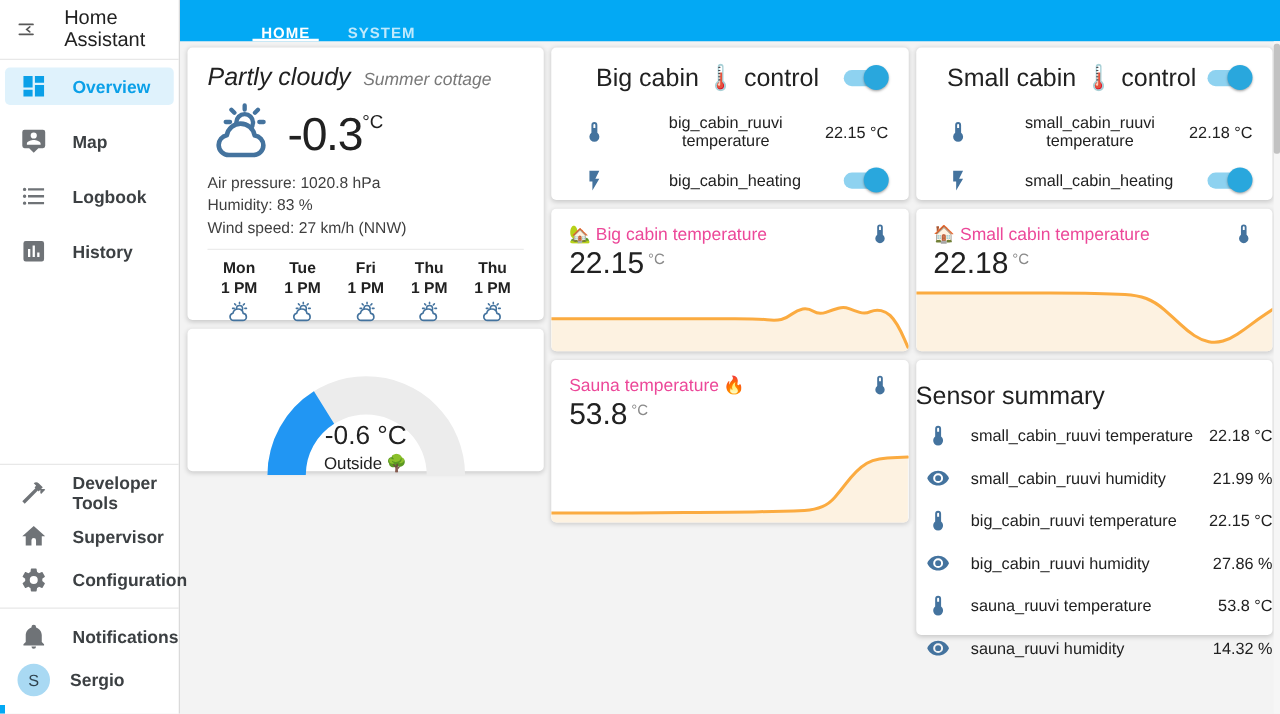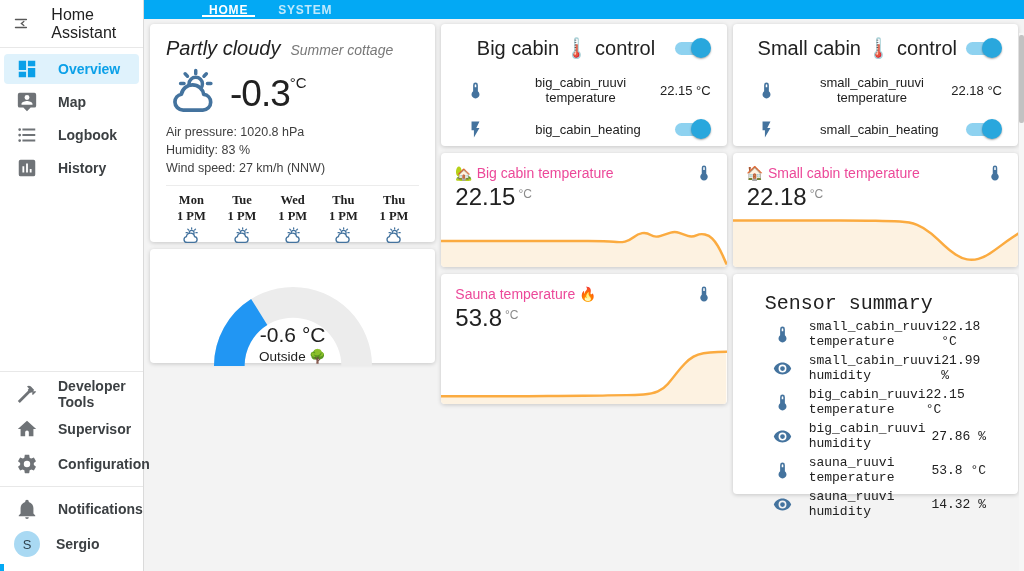--- a/index.html
+++ b/index.html
@@ -7,57 +7,57 @@
   body {
     font-family: "Liberation Sans", "DejaVu Sans", sans-serif;
     background:#f3f3f3; overflow:hidden; position:relative; color:#212121;
   }
   .app { display:flex; height:100%; }
 
   
   .sidebar { width:144px; background:#fff; border-right:1px solid #dadada; display:flex; flex-direction:column; flex:none; }
   .sb-header { height:48px; display:flex; align-items:center; padding-left:13px; gap:21px; border-bottom:1px solid #e8e8e8; flex:none; }
   .sb-title { font-size:16px; color:#212121; }
-  .sb-nav { padding:6px 4px 2px 4px; display:flex; flex-direction:column; gap:3px; }
+  .sb-nav { padding:6px 4px 2px 4px; display:flex; flex-direction:column; gap:14px; }
   .sb-item { height:30px; display:flex; align-items:center; padding-left:12px; gap:20px; border-radius:4px; cursor:pointer; }
   .sb-item .sb-icon { width:22px; height:22px; fill:#6f7377; flex:none; }
   .sb-item .sb-label { font-size:14px; font-weight:bold; color:#3c4043; }
   .sb-item.active { background:#dff2fc; }
   .sb-item.active .sb-icon { fill:#0ba0e8; }
   .sb-item.active .sb-label { color:#0ba0e8; }
   .sb-spacer { flex:1; }
   .sb-section { border-top:1px solid #e8e8e8; padding:7px 4px; display:flex; flex-direction:column; gap:5px; }
   .sb-section.last { padding-bottom:12px; }
   .avatar { width:26px; height:26px; border-radius:50%; background:#a9d9f3; color:#30434f;
             display:flex; align-items:center; justify-content:center; font-size:13px; flex:none; margin-left:-2px; }
 
   
   .main { flex:1; display:flex; flex-direction:column; min-width:0; }
-  .appbar { height:19px; background:#03a9f4; display:flex; align-items:center; padding-left:50px; flex:none; }
+  .appbar { height:33px; background:#03a9f4; display:flex; align-items:flex-end; padding-left:50px; flex:none; }
   .tab { display:flex; align-items:center; padding:0 15px; font-size:12px; font-weight:bold;
          letter-spacing:.8px; color:rgba(255,255,255,.75); position:relative; cursor:pointer; }
   .tab.active { color:#fff; }
   .tab.active::after { content:""; position:absolute; left:8px; right:8px; bottom:0; height:2px; background:#fff; }
 
   
   .content { flex:1; padding:5px 6px 0 6px; display:grid; grid-template-columns:1fr 1fr 1fr; gap:6px; align-items:start; }
   .col { display:flex; flex-direction:column; gap:7px; min-width:0; }
   .card { background:#fff; border-radius:4px; box-shadow:0 1px 4px rgba(0,0,0,.18); position:relative; }
 
   
   .weather-card { height:218px; padding:13px 16px 10px 16px; }
   .w-titlerow { display:flex; align-items:baseline; gap:10px;font-style:italic; }
   .w-state { font-size:20px; }
   .w-loc { font-size:14px; color:#797979; }
   .w-main { display:flex; align-items:center; gap:8px; margin-top:8px; }
   .w-icon { width:56px; height:52px; }
   .w-temp { font-size:37px; letter-spacing:-1px; }
   .w-temp-unit { font-size:15px; vertical-align:18px; letter-spacing:0; }
   .w-attrs { font-size:12.5px; color:#3f3f3f; line-height:1.42; margin-top:4px; }
-  .forecast { display:flex; margin-top:8px; border-top:1px solid #ececec; padding-top:7px;font-family:Liberation Serif, serif; }
+  .forecast { display:flex; margin-top:8px; border-top:1px solid #ececec; padding-top:7px; }
   .f-cell { flex:1; display:flex; flex-direction:column; align-items:center; gap:1px; }
   .f-day, .f-time { font-size:12.5px; font-weight:bold; line-height:1.2; }
   .f-icon { width:20px; height:19px; margin:2px 0 1px 0; }
   .f-temp { font-size:12px; }
 
   
   .gauge-card { height:114px; padding-top:24px; }
   .gauge-wrap { position:relative; width:186px; margin:0 auto; }
   .gauge-svg { display:block; width:186px; height:93px; }
   .gauge-text { position:absolute; left:0; right:0; bottom:2px; text-align:center; }
@@ -87,21 +87,21 @@
   .g-title { font-size:14px; color:#ec4899; flex:1; }
   .g-thermo { width:18px; height:18px; fill:#44739e; flex:none; }
   .g-valuerow { padding:1px 14px; }
   .g-value { font-size:24px; }
   .g-unit { font-size:12px; color:#8a8a8a; vertical-align:7px; margin-left:3px; }
   .chart { position:absolute; left:0; bottom:-1px; width:100%; display:block; }
   .chart.std { height:54px; }
   .chart.tall { height:62px; }
 
   
-  .summary-card { height:220px; padding:14px 32px;font-family:Liberation Mono, monospace; }
+  .summary-card { height:220px; padding:14px 0; }
   .s-title { font-size:20px; margin:4px 0 2px 0; }
   .summary-card .entity-row { margin-top:0; height:34px; }
 
   
   .scrollbar { position:absolute; right:0; top:33px; bottom:0; width:5px; background:#f6f6f6; }
   .scroll-thumb { position:absolute; top:2px; left:0; width:5px; height:88px; background:#c2c2c2; border-radius:2px; }
   .toast-peek { position:absolute; left:0; bottom:0; width:4px; height:7px; background:#03a9f4; }
 </style>
 </head>
 <body>
@@ -240,21 +240,21 @@
             </div>
             <div class="f-cell">
               <span class="f-day">Tue</span>
                 <span class="f-time">1 PM</span>
               <svg class="f-icon" viewBox="0 0 24 24">
                   <use href="#i-partlycloudy"></use>
                 </svg>
               <span class="f-temp">2 °C</span>
             </div>
             <div class="f-cell">
-              <span class="f-day">Wed</span>
+              <span class="f-day">Fri</span>
                 <span class="f-time">1 PM</span>
               <svg class="f-icon" viewBox="0 0 24 24">
                   <use href="#i-partlycloudy"></use>
                 </svg>
               <span class="f-temp">3.6 °C</span>
             </div>
             <div class="f-cell">
               <span class="f-day">Thu</span>
                 <span class="f-time">1 PM</span>
               <svg class="f-icon" viewBox="0 0 24 24">

